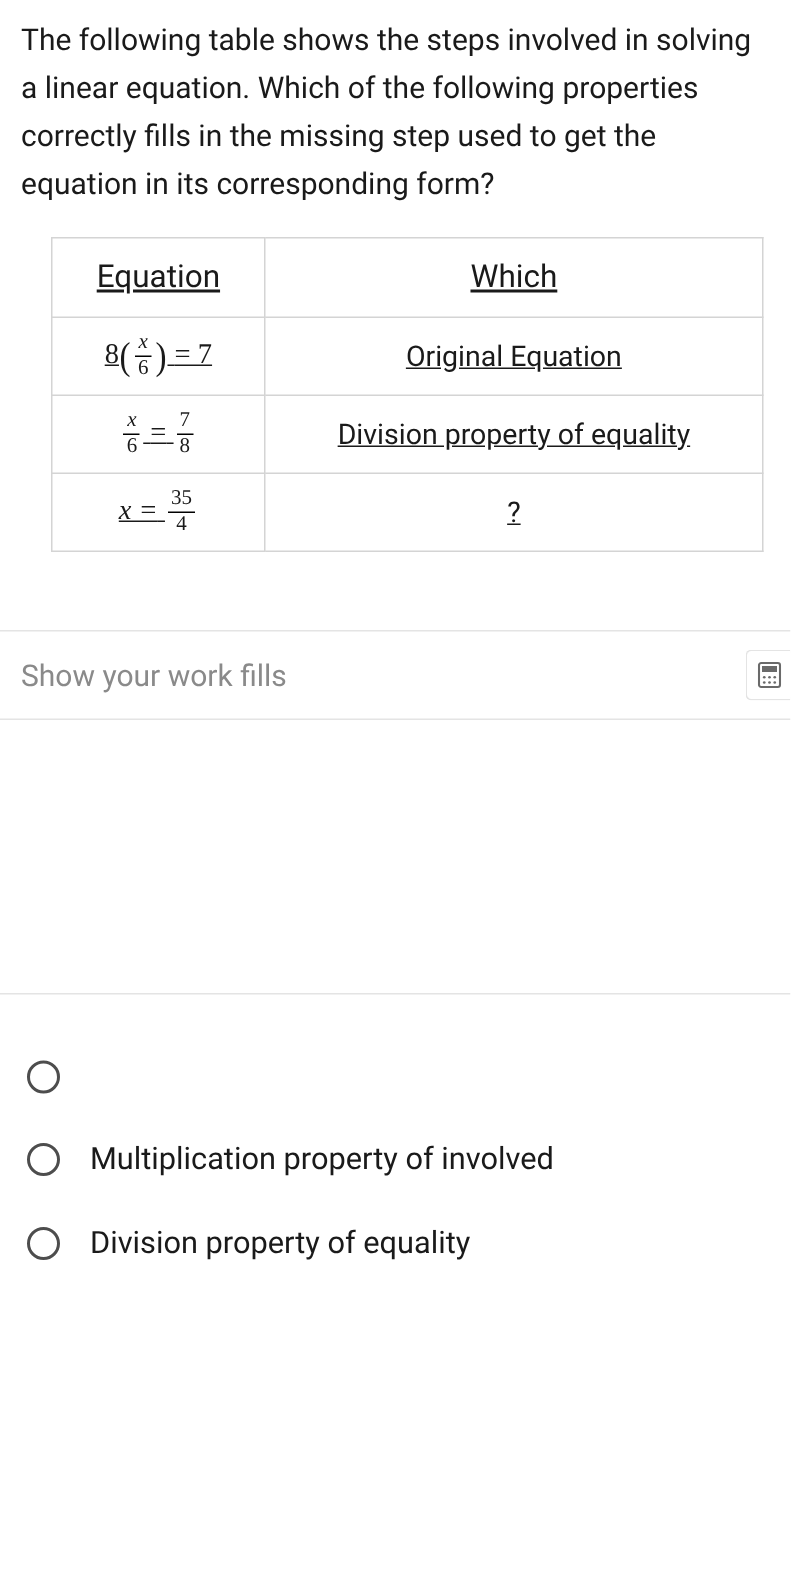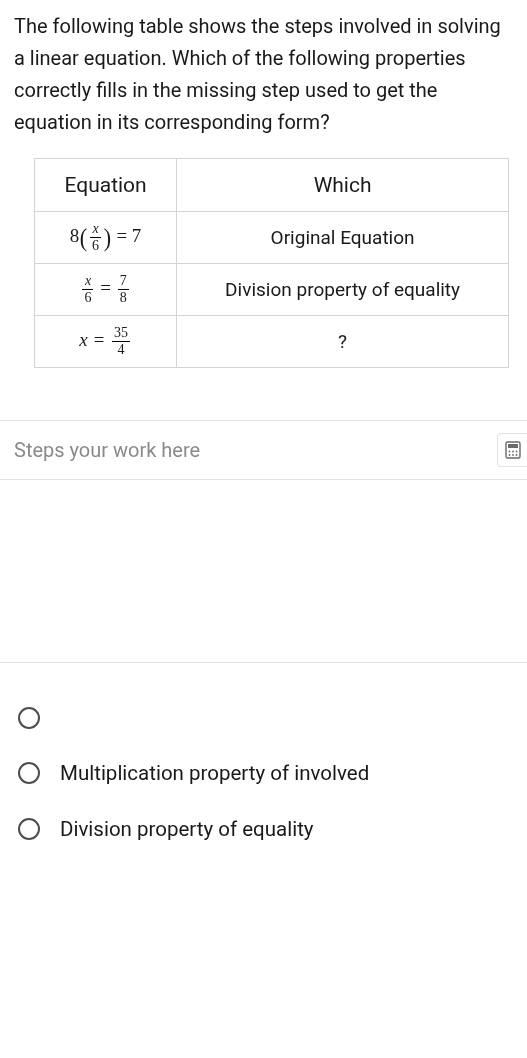--- a/index.html
+++ b/index.html
@@ -16,20 +16,21 @@
     padding: 10px 14px 14px 14px;
     line-height: 1.6;
     font-size: 20px;
   }
   .table-wrap {
     padding: 6px 18px 12px 34px;
   }
   table {
     border-collapse: collapse;
     width: 100%;
+    text-decoration: underline;
   }
   th, td {
     border: 1px solid #d4d4d4;
     text-align: center;
     vertical-align: middle;
   }
   th {
     font-weight: 400;
     font-size: 21px;
     padding: 14px 12px;
@@ -148,21 +149,21 @@
           <span class="frac"><span class="num">35</span><span class="den">4</span></span>
         </td>
         <td class="step-cell">?</td>
       </tr>
     </tbody>
   </table>
 </div>
 
 <div class="work-section">
   <div class="work-header">
-    <span>Steps your work here</span>
+    <span>Show your work fills</span>
     <span class="calc-icon">
       <svg width="16" height="18" viewBox="0 0 16 18" fill="none" stroke="currentColor" stroke-width="1.4">
         <rect x="1" y="1" width="14" height="16" rx="1.5"></rect>
         <rect x="3" y="3" width="10" height="4" fill="currentColor" stroke="none"></rect>
         <circle cx="4.5" cy="10.5" r="0.9" fill="currentColor" stroke="none"></circle>
         <circle cx="8" cy="10.5" r="0.9" fill="currentColor" stroke="none"></circle>
         <circle cx="11.5" cy="10.5" r="0.9" fill="currentColor" stroke="none"></circle>
         <circle cx="4.5" cy="14" r="0.9" fill="currentColor" stroke="none"></circle>
         <circle cx="8" cy="14" r="0.9" fill="currentColor" stroke="none"></circle>
         <circle cx="11.5" cy="14" r="0.9" fill="currentColor" stroke="none"></circle>

